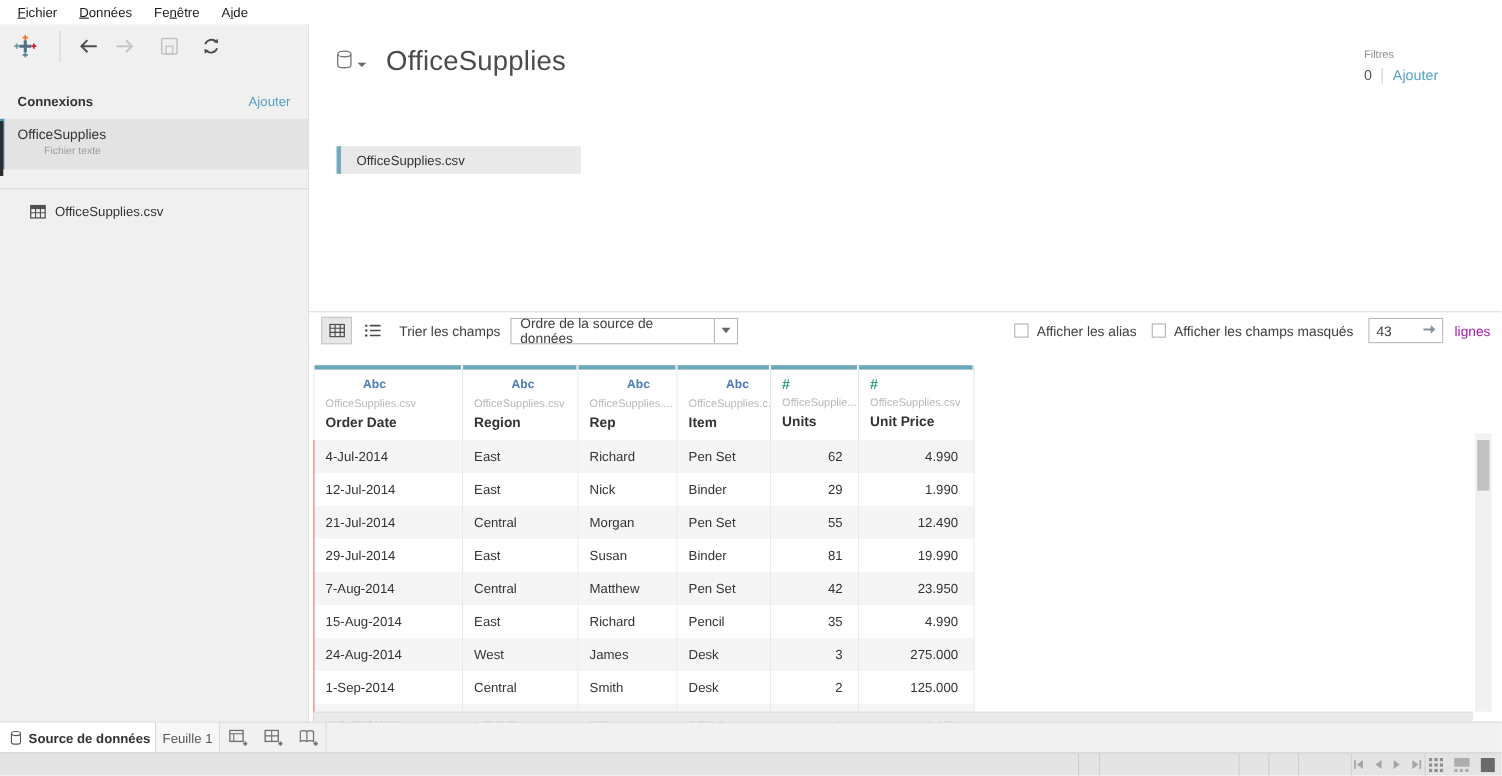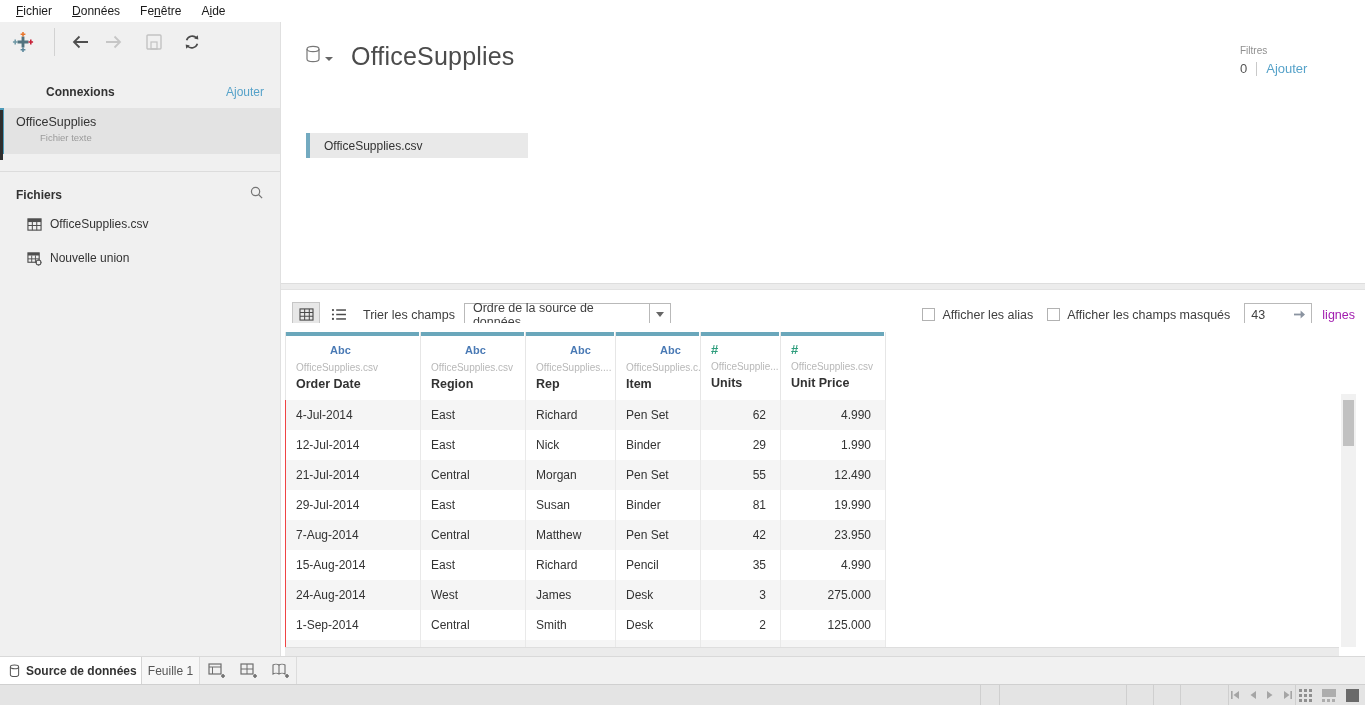--- a/index.html
+++ b/index.html
@@ -13,21 +13,21 @@
   .menu-item:first-child { padding-left:8px; }
   .mkey { text-decoration:underline; }
 
   
   #sidebar { position:absolute; top:22px; left:0; width:281px; bottom:49px; background:#f0f0f0;
     border-right:1px solid #e0e0e0; }
   #edge-mark { position:absolute; left:0; top:110px; width:3px; height:50px; background:#2e2e2e; z-index:40; }
   .side-toolbar { height:40px; display:flex; align-items:center; padding-left:10px; }
   .tb-sep { width:1px; height:28px; background:#d2d2d2; margin:0 12px 0 10px; }
   .tb-icon { width:26px; height:26px; display:flex; align-items:center; justify-content:center; margin-right:8px; }
-  .connexions-row { margin-top:23px; padding:0 16px; display:flex; justify-content:space-between; align-items:flex-end;margin-left:30px; }
+  .connexions-row { margin-top:23px; padding:0 16px; display:flex; justify-content:space-between; align-items:flex-end; }
   .section-title { font-size:12px; font-weight:bold; color:#333; }
   .link-blue { font-size:12px; color:#56a2c9; cursor:pointer; }
   .connection-item { margin-top:9px; height:46px; background:#e3e3e3; border-left:4px solid #4d9ab8;
     padding:7px 0 0 12px; }
   .conn-name { font-size:12.5px; color:#333; }
   .conn-type { font-size:9.5px; color:#9b9b9b; margin:3px 0 0 24px; }
   .side-divider { margin-top:17px; border-top:1px solid #dcdcdc; }
   .fichiers-row { margin-top:13px; padding:0 16px; display:flex; justify-content:space-between; align-items:center; }
   .file-item { height:28px; margin-top:3px; display:flex; align-items:center; padding-left:27px; cursor:default; }
   .file-item .fi-icon { width:16px; height:16px; margin-right:7px; display:flex; align-items:center; }
@@ -47,21 +47,21 @@
   .filters-add { font-size:13px; color:#56a2c9; cursor:pointer; }
   #table-chip { position:absolute; left:25px; top:111px; width:222px; height:25px; background:#e9e9e9;
     border-left:4px solid #73aac0; display:flex; align-items:center; cursor:pointer; }
   #table-chip span { font-size:12px; color:#333; margin-left:14px; }
 
   
   #divider-band { position:absolute; left:281px; top:283px; right:0; height:7px; background:#ececec;
     border-top:1px solid #dedede; border-bottom:1px solid #e2e2e2; }
 
   
-  #grid-toolbar { position:absolute; left:281px; top:298px; right:0; height:33px; background:#fff;
+  #grid-toolbar { position:absolute; left:281px; top:284px; right:0; height:33px; background:#fff;
     display:flex; align-items:center; padding:0 10px 0 11px; }
   .view-btn { width:28px; height:25px; display:flex; align-items:center; justify-content:center; cursor:pointer; }
   .view-btn.selected { background:#e7e7e7; border:1px solid #c6c6c6; }
   .sort-label { font-size:12.5px; color:#404040; margin:0 9px 0 10px; }
   #sort-dropdown { height:24px; border:1px solid #b9b9b9; background:#fff; display:flex; align-items:center; cursor:pointer; }
   #sort-dropdown .dd-text { font-size:12.5px; color:#404040; padding:0 10px 0 8px; width:184px; }
   #sort-dropdown .dd-arrow { width:21px; align-self:stretch; border-left:1px solid #b9b9b9;
     display:flex; align-items:center; justify-content:center; }
   .caret-down { width:0; height:0; border-left:4px solid transparent; border-right:4px solid transparent;
     border-top:5px solid #666; }
@@ -168,53 +168,32 @@
     <span class="link-blue">Ajouter</span>
   </div>
 
   <div class="connection-item">
     <div class="conn-name">OfficeSupplies</div>
     <div class="conn-type">Fichier texte</div>
   </div>
 
   <div class="side-divider"></div>
 
-  <div class="fichiers-row">
-    <span class="section-title">Fichiers</span>
-    <span>
-      <svg width="15" height="15" viewBox="0 0 16 16">
-          <circle cx="7" cy="7" r="4.4" stroke="#757575" stroke-width="1.3" fill="none"></circle>
-          <path d="M10.4 10.4 14 14" stroke="#757575" stroke-width="1.3"></path>
-        </svg>
-    </span>
-  </div>
 
   <div class="file-item" style="margin-top:6px">
     <span class="fi-icon">
       <svg width="15" height="15" viewBox="0 0 16 16">
         <rect x="1" y="2" width="14" height="12" stroke="#4f4f4f" stroke-width="1.2" fill="none"></rect>
         <rect x="1" y="2" width="14" height="3.4" fill="#4f4f4f"></rect>
         <path d="M5.7 5.4v8.6M10.4 5.4v8.6M1 9h14" stroke="#4f4f4f" stroke-width="1.1"></path>
       </svg>
     </span>
     <span class="file-label">OfficeSupplies.csv</span>
   </div>
 
-  <div class="file-item" style="margin-top:6px">
-    <span class="fi-icon">
-      <svg width="15" height="15" viewBox="0 0 16 16">
-        <rect x="1" y="2" width="12" height="10" stroke="#4f4f4f" stroke-width="1.2" fill="none"></rect>
-        <rect x="1" y="2" width="12" height="2.8" fill="#4f4f4f"></rect>
-        <path d="M5 4.8v7.2M9 4.8v7.2M1 8.4h12" stroke="#4f4f4f" stroke-width="1"></path>
-        <circle cx="12.3" cy="12.3" r="2.6" fill="#f0f0f0" stroke="#4f4f4f" stroke-width="1.1"></circle>
-        <path d="M12.3 9.2v1M12.3 14.4v1M9.2 12.3h1M14.4 12.3h1" stroke="#4f4f4f" stroke-width="1.1"></path>
-      </svg>
-    </span>
-    <span class="file-label">Nouvelle union</span>
-  </div>
 </div>
 
 <div id="canvas-top">
   <div class="title-row">
     <span>
       <svg width="16" height="19" viewBox="0 0 16 19">
         <ellipse cx="8" cy="4" rx="6" ry="2.6" stroke="#777" stroke-width="1.2" fill="none"></ellipse>
         <path d="M2 4v10c0 1.5 2.7 2.6 6 2.6s6-1.1 6-2.6V4" stroke="#777" stroke-width="1.2" fill="none"></path>
       </svg>
     </span>

